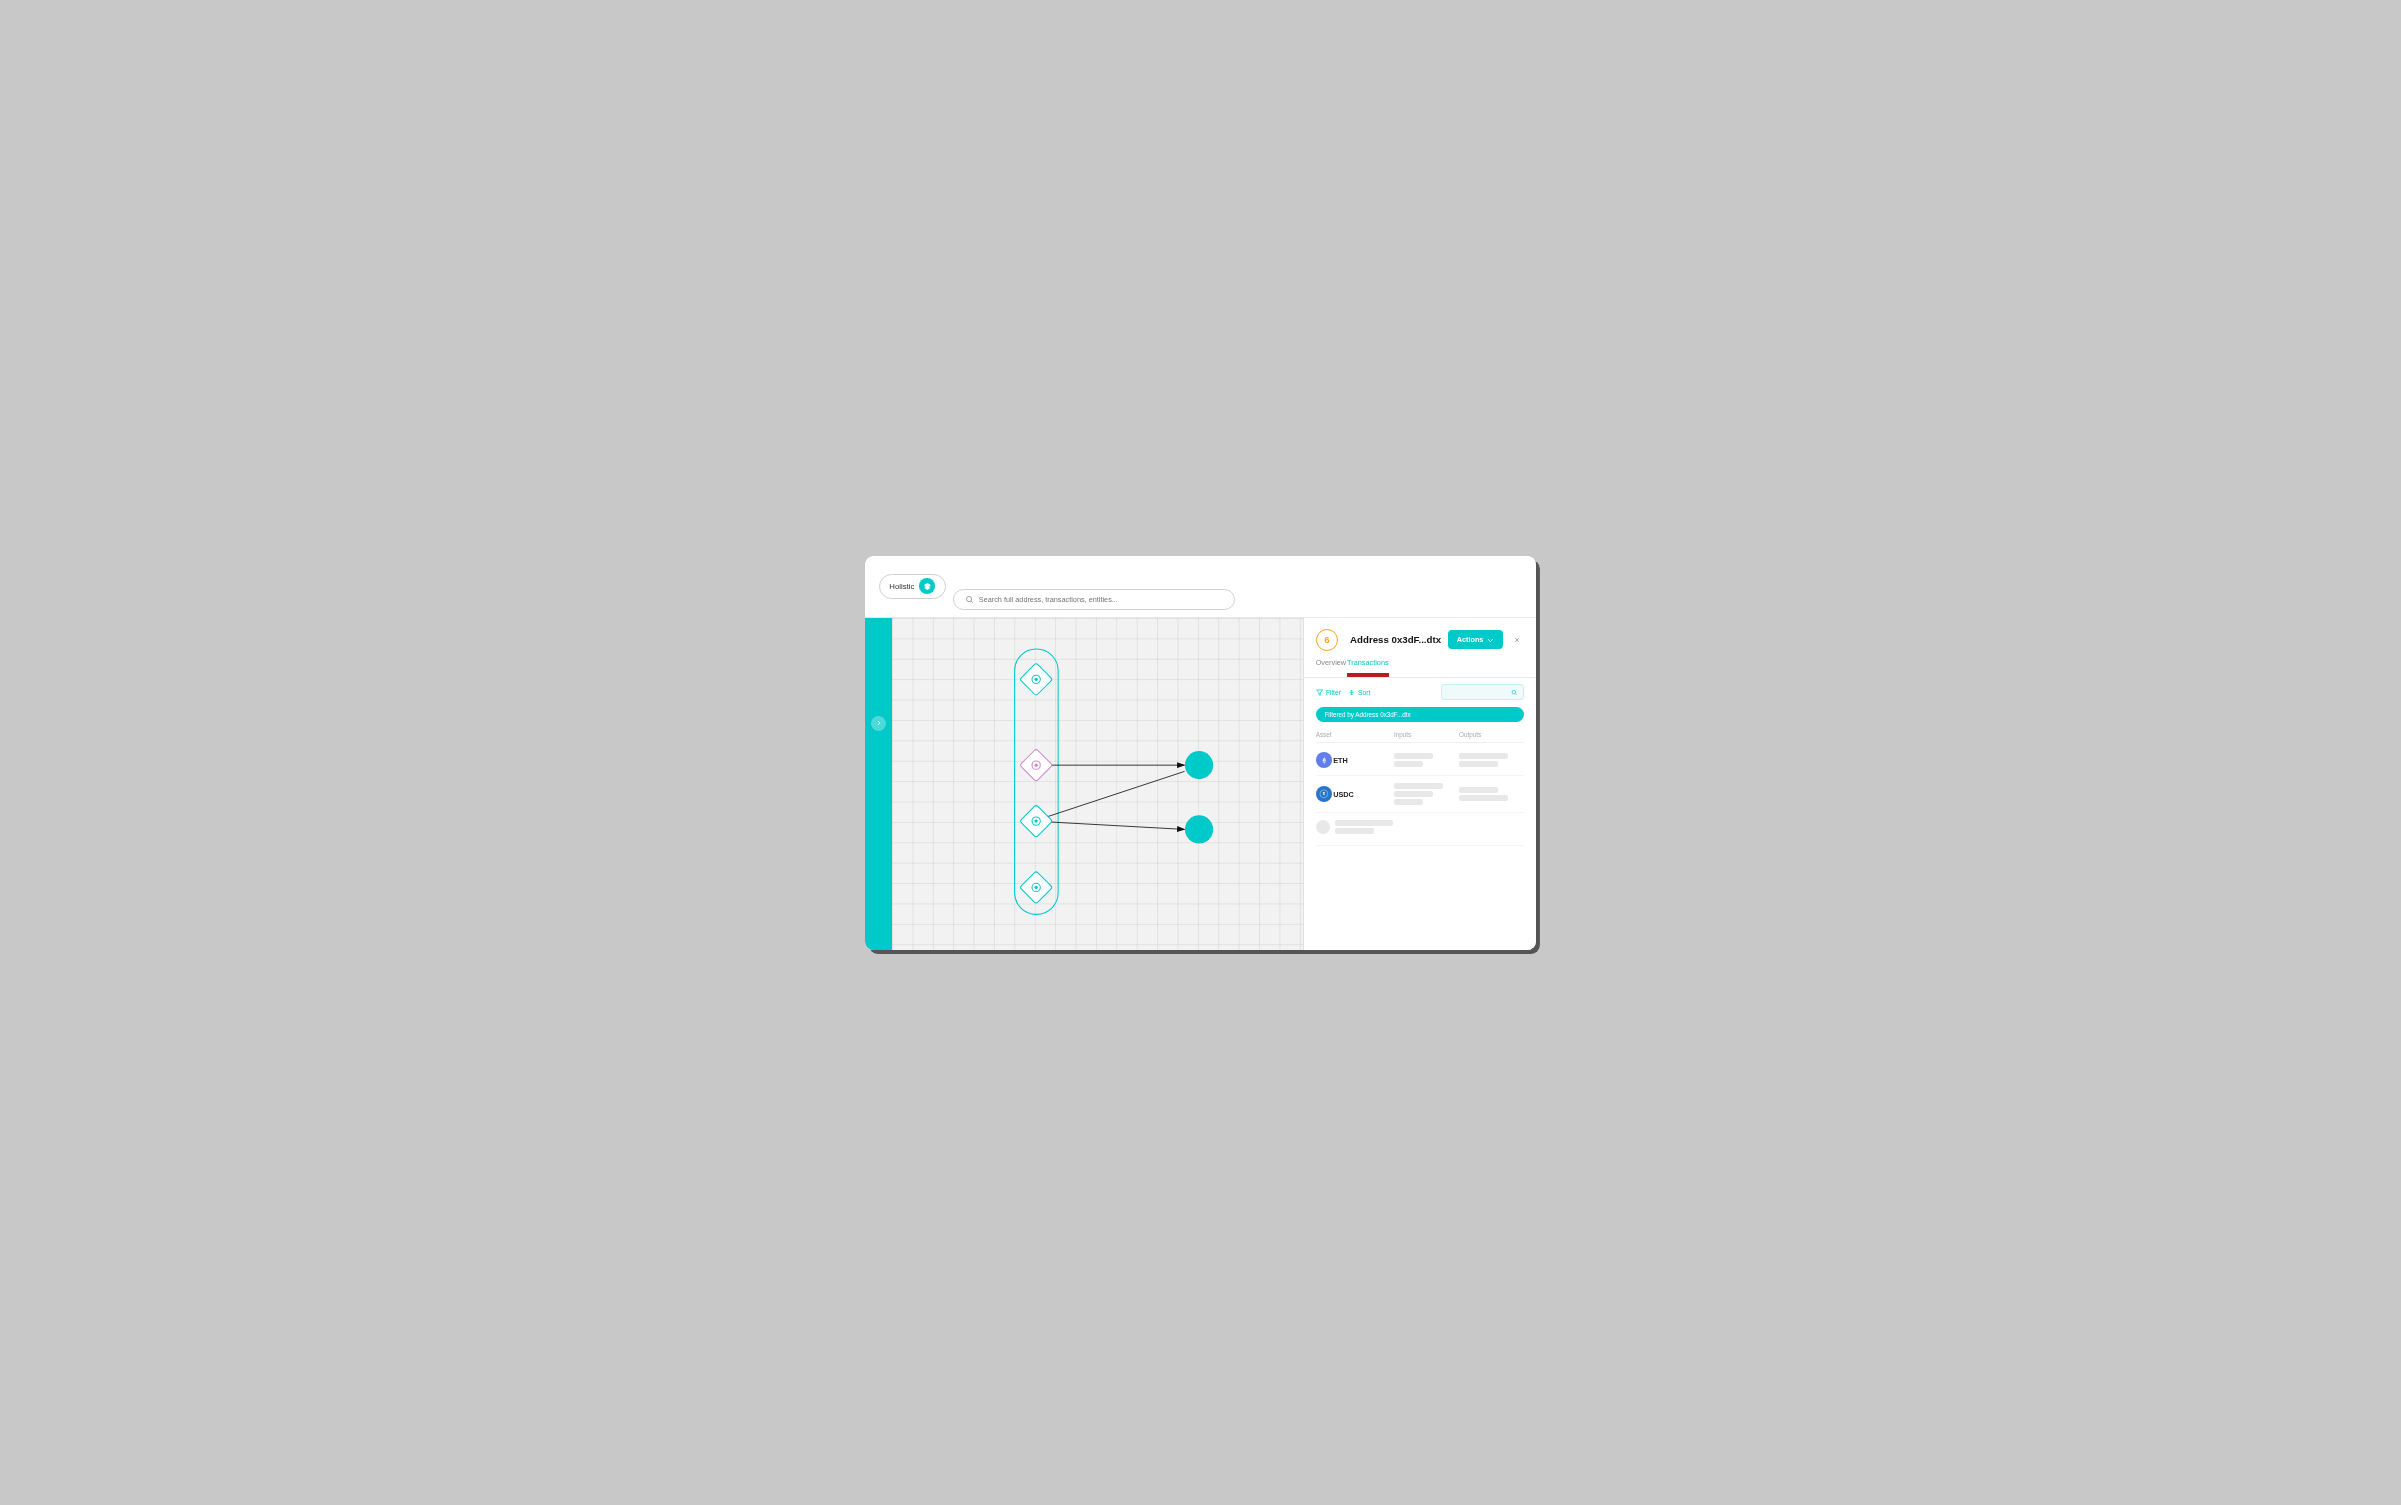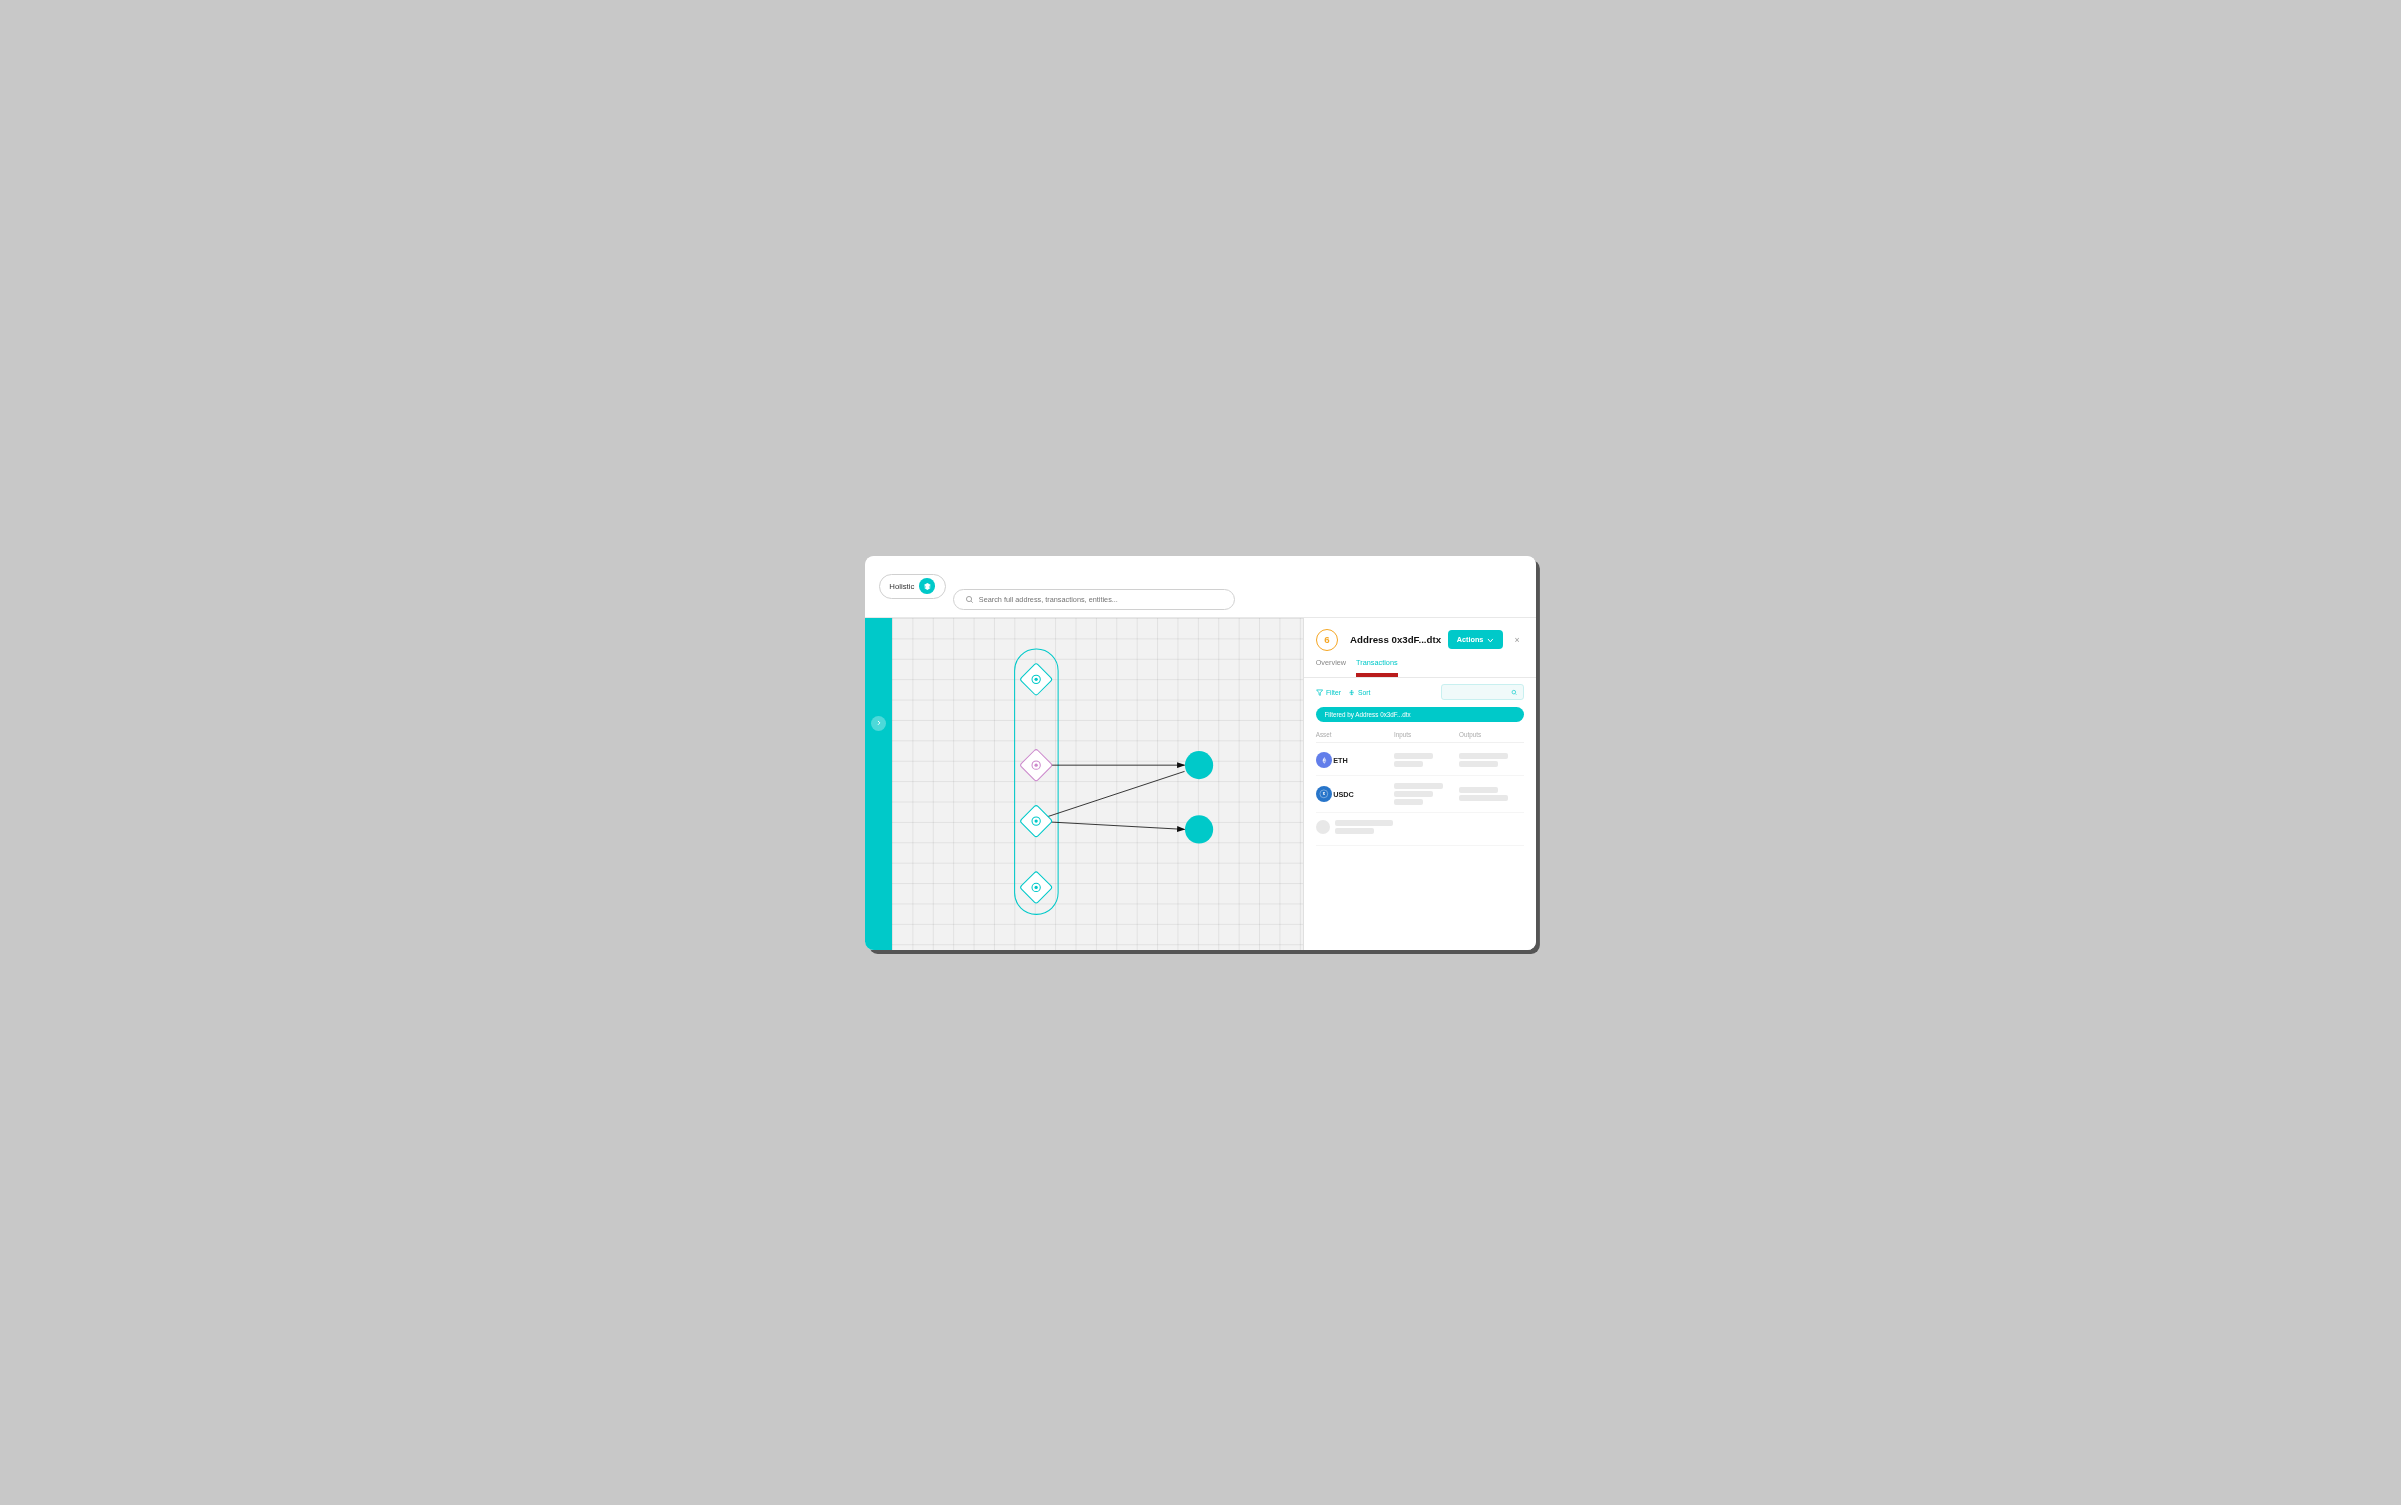--- a/index.html
+++ b/index.html
@@ -189,21 +189,21 @@
       height: 14.6px;
       display: flex;
       align-items: center;
       justify-content: center;
       cursor: pointer;
       color: #999;
       font-size: 8.8px;
     }
     .panel-tabs {
       display: flex;
-      gap: 10px;
+      gap: 1px;
       padding: 6.8px 11.7px 0 11.7px;
       border-bottom: 0.5px solid #e8e8e8;
       flex-shrink: 0;
     }
     .tab {
       font-size: 7.3px;
       font-weight: 500;
       color: #888;
       padding-bottom: 5.8px;
       cursor: pointer;

